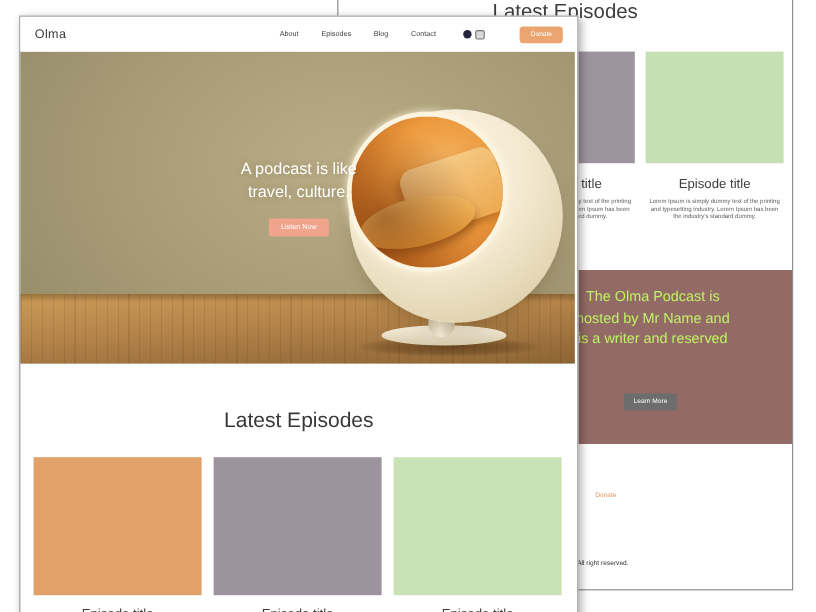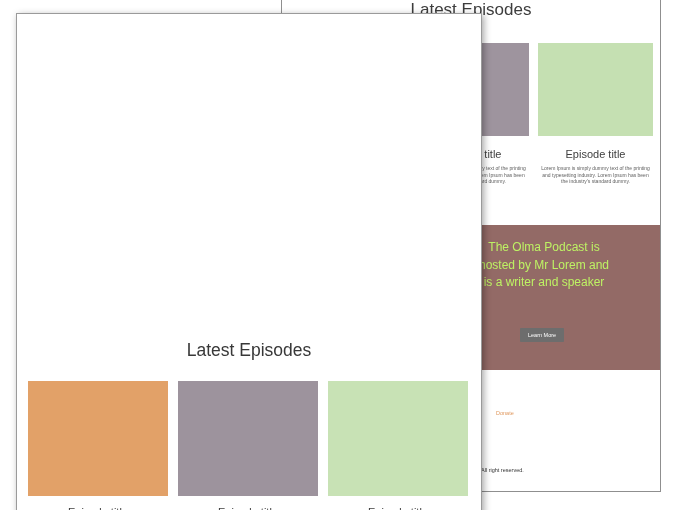--- a/index.html
+++ b/index.html
@@ -160,33 +160,64 @@
     <div class="bp-col">
       <div class="bp-card" style="background-color: rgb(197, 224, 178);"></div>
       <h3 class="bp-title">Episode title</h3>
       <p class="bp-lorem">Lorem Ipsum is simply dummy text of the printing and typesetting industry. Lorem Ipsum has been the industry's standard dummy.</p>
     </div>
   </div>
 
   <div class="bp-about" style="background-color: rgb(147, 106, 102);">
     <div class="bp-about-text">
       <div>The Olma Podcast is</div>
-      <div>hosted by Mr Lorem and</div>
-      <div>is a writer and speaker</div>
+      <div>hosted by Mr Name and</div>
+      <div>is a writer and reserved</div>
     </div>
     <button class="bp-learn">Learn More</button>
   </div>
 
   <a class="bp-donate">Donate</a>
   <div class="bp-copy">All right reserved.</div>
 </div>
 
 <div class="page front-page">
 
-
+  <div class="fp-header">
+    <div class="fp-logo">Olma</div>
+    <nav class="fp-nav">
+      <a class="fp-nav-item">About</a>
+      <a class="fp-nav-item">Episodes</a>
+      <a class="fp-nav-item">Blog</a>
+      <a class="fp-nav-item">Contact</a>
+      <span class="fp-social">
+        <span class="icon-fb"></span>
+        <span class="icon-ig"></span>
+      </span>
+      <button class="fp-donate">Donate</button>
+    </nav>
+  </div>
+
+  <div class="fp-hero">
+    <div class="hero-floor"></div>
+    <div class="chair-shadow"></div>
+    <div class="chair-base"></div>
+    <div class="chair-stem"></div>
+    <div class="chair-sphere"></div>
+    <div class="chair-opening">
+      <div class="cushion-back"></div>
+      <div class="cushion-seat"></div>
+      <div class="opening-shade"></div>
+    </div>
+    <div class="hero-copy">
+      <div class="hero-line">A podcast is like</div>
+      <div class="hero-line">travel, culture.</div>
+      <button class="hero-cta">Listen Now</button>
+    </div>
+  </div>
 
   <h2 class="fp-latest">Latest Episodes</h2>
 
   <div class="fp-row">
     <div class="fp-col">
       <div class="fp-card" style="background-color: rgb(226, 161, 104);"></div>
       <h3 class="fp-title">Episode title</h3>
     </div>
     <div class="fp-col">
       <div class="fp-card" style="background-color: rgb(157, 147, 157);"></div>

